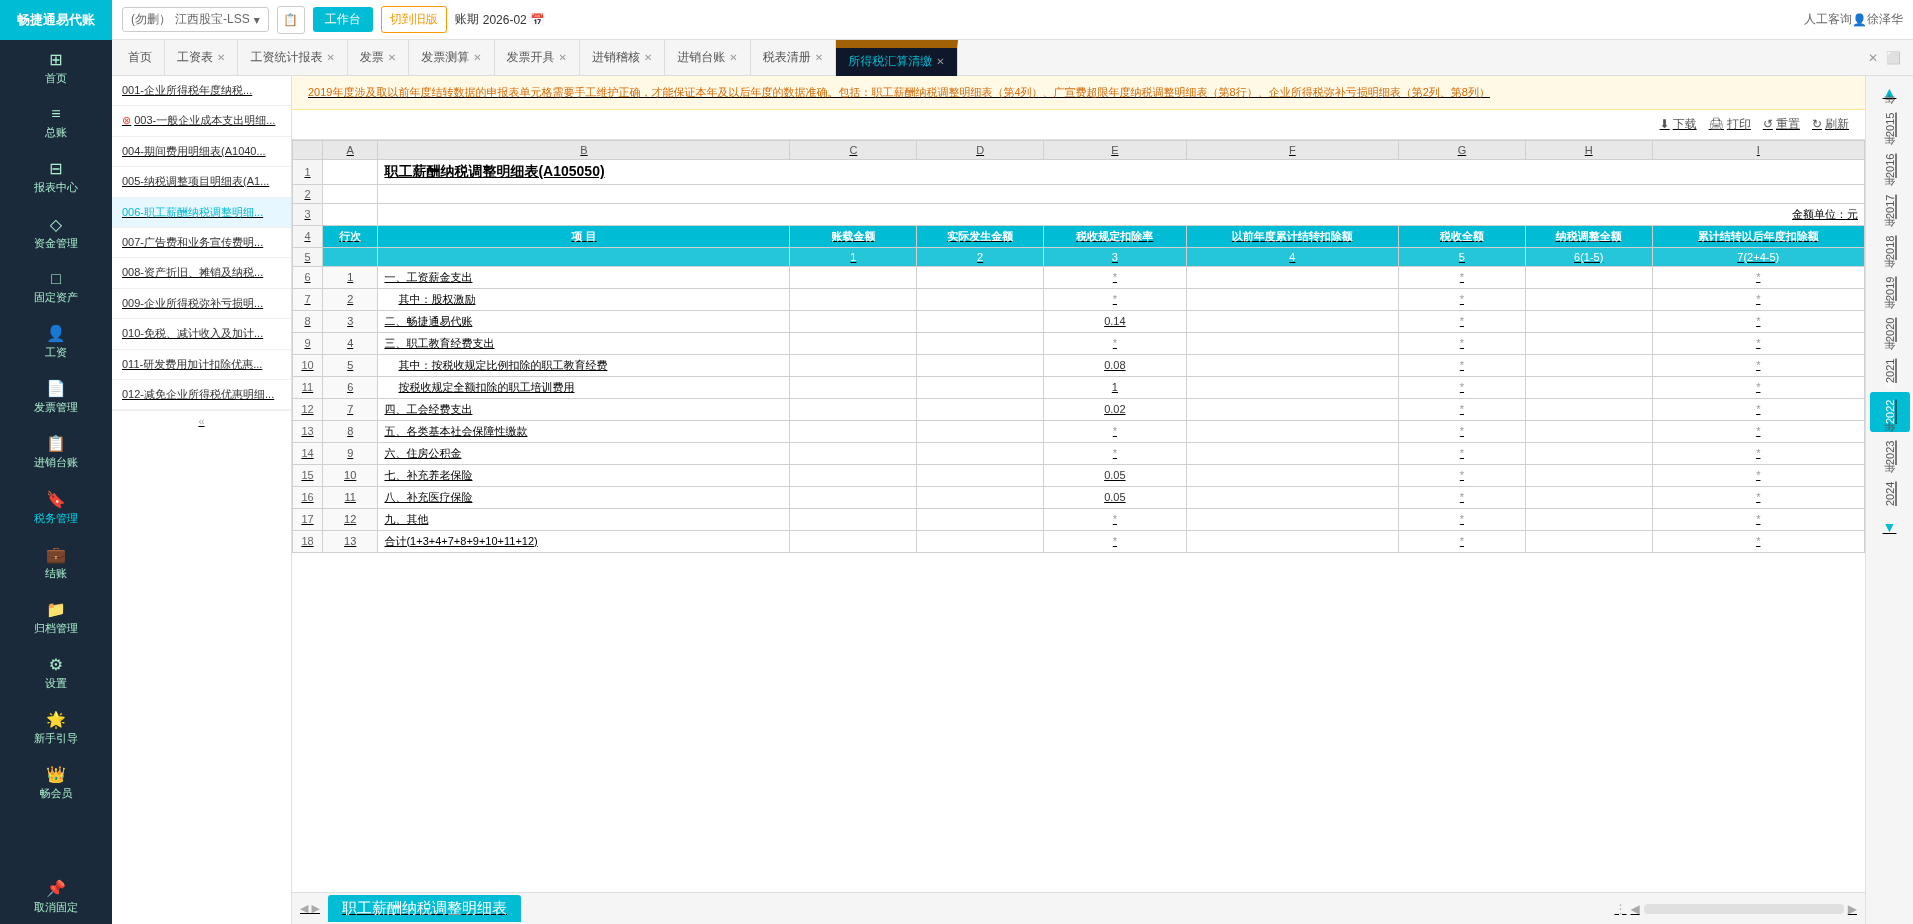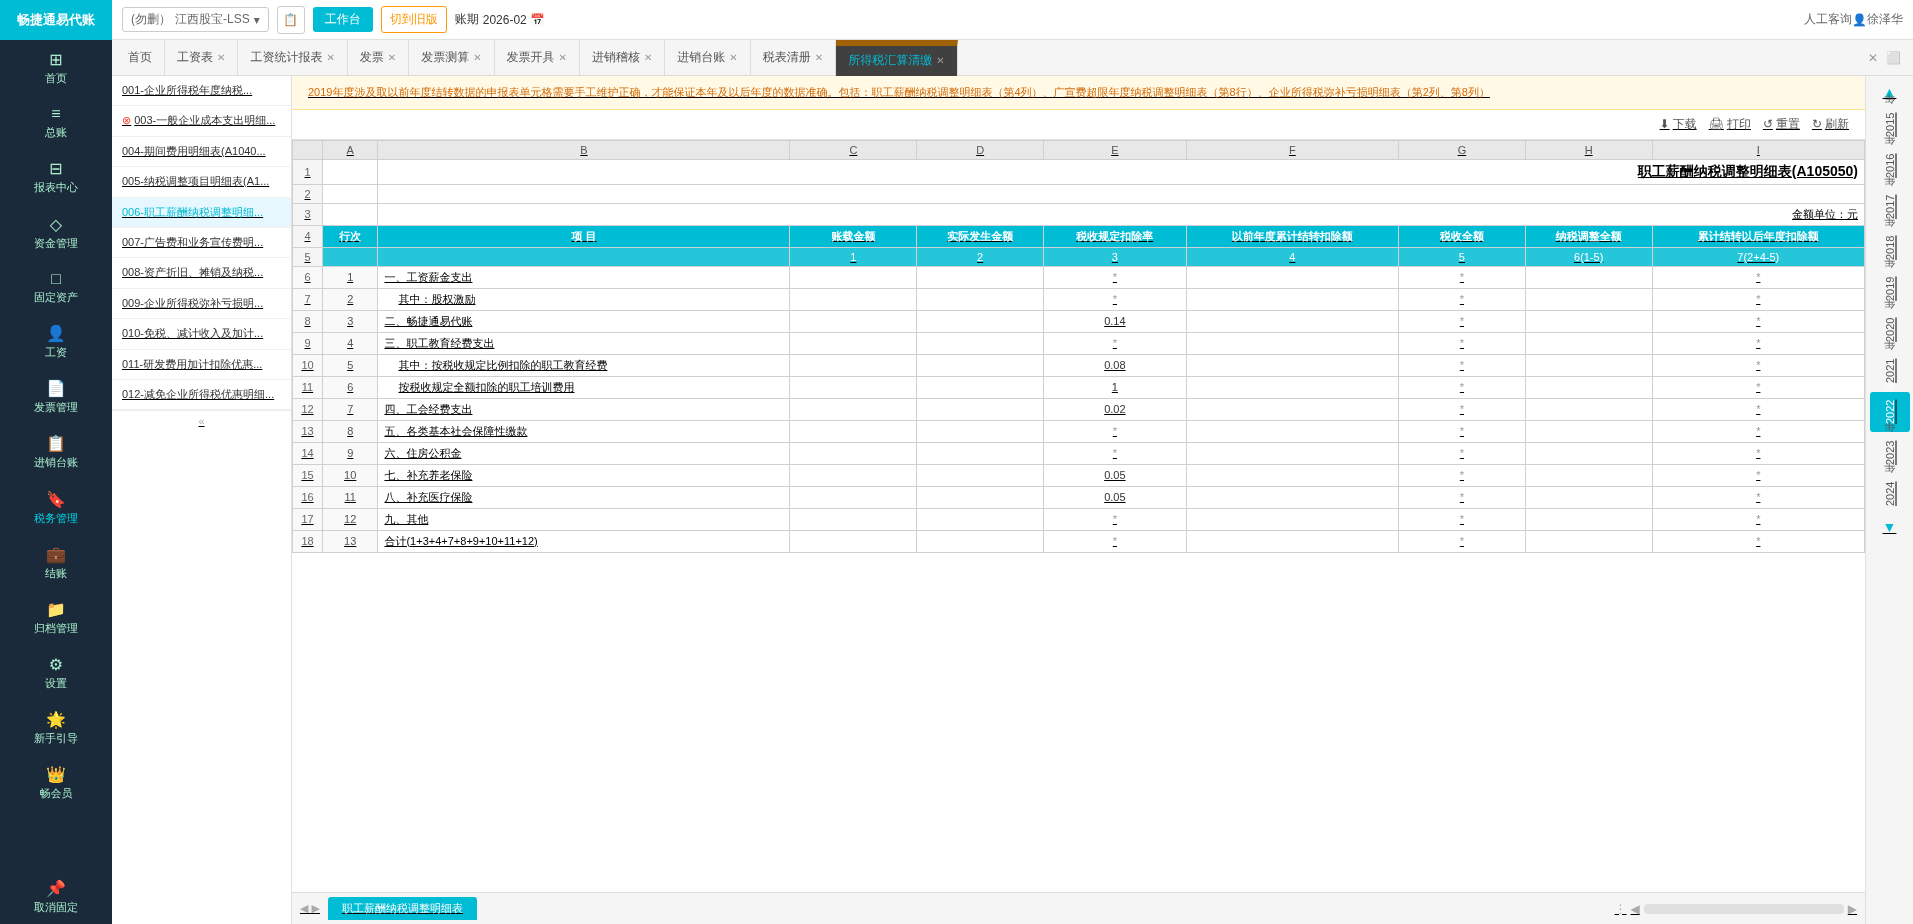--- a/index.html
+++ b/index.html
@@ -22,21 +22,21 @@
     .topbar-company { display: flex; align-items: center; gap: 4px; color: #666; font-size: 12px; border: 1px solid #ccc; border-radius: 3px; padding: 3px 8px; cursor: pointer; }
     .topbar-icon-btn { width: 28px; height: 28px; border: 1px solid #ccc; border-radius: 3px; display: flex; align-items: center; justify-content: center; cursor: pointer; background: #fff; }
     .topbar-workspace { background: #00bcd4; color: white; border: none; border-radius: 3px; padding: 4px 12px; cursor: pointer; font-size: 12px; }
     .topbar-switch { border: 1px solid #ff9800; color: #ff9800; border-radius: 3px; padding: 4px 8px; cursor: pointer; background: #fff; font-size: 12px; }
     .topbar-period { display: flex; align-items: center; gap: 4px; color: #333; font-size: 12px; }
     .topbar-right { margin-left: auto; display: flex; align-items: center; gap: 0; color: #666; font-size: 12px; cursor: pointer; }
 
     
     .tabbar { height: 36px; background: #f5f5f5; display: flex; align-items: center; border-bottom: 1px solid #ddd; flex-shrink: 0; padding: 0 4px; }
     .tab { display: flex; align-items: center; gap: 4px; padding: 0 12px; height: 36px; cursor: pointer; color: #555; font-size: 12px; border-right: 1px solid #ddd; white-space: nowrap; }
-    .tab.active { background: #404040; color: #00bcd4; border-top: 6px solid #a16207; }
+    .tab.active { background: #0f172a; color: #00bcd4; border-top: 8px solid #a16207; }
     .tab .close-btn { color: #999; font-size: 10px; cursor: pointer; }
     .tab-actions { margin-left: auto; display: flex; align-items: center; gap: 4px; padding: 0 8px; }
 
     
     .content { flex: 1; display: flex; overflow: hidden; text-decoration: underline; }
 
     
     .left-panel { width: 180px; background: #fff; border-right: 1px solid #e0e0e0; overflow-y: auto; flex-shrink: 0; }
     .left-panel-item { padding: 7px 10px; cursor: pointer; color: #333; font-size: 11px; border-bottom: 1px solid #f0f0f0; line-height: 1.4; }
     .left-panel-item.active { background: #e6f7ff; color: #00bcd4; }
@@ -65,21 +65,21 @@
     .data-row .seq-col { text-align: center; color: #555; }
 
     
     .year-panel { width: 48px; background: #f5f5f5; border-left: 1px solid #e0e0e0; display: flex; flex-direction: column; align-items: center; padding: 4px 0; overflow: hidden; flex-shrink: 0; }
     .year-item { width: 40px; height: 40px; display: flex; align-items: center; justify-content: center; font-size: 11px; color: #555; cursor: pointer; border-radius: 3px; writing-mode: vertical-rl; transform: rotate(180deg); margin: 1px 0; }
     .year-item.active { background: #00bcd4; color: white; }
     .year-nav { width: 36px; height: 24px; display: flex; align-items: center; justify-content: center; cursor: pointer; color: #00bcd4; font-size: 14px; }
 
     
     .bottom-bar { height: 32px; background: #f5f5f5; border-top: 1px solid #ddd; display: flex; align-items: center; padding: 0 8px; flex-shrink: 0; }
-    .sheet-tab { padding: 4px 14px; background: #00bcd4; color: white; font-size: 11px; border-radius: 3px 3px 0 0; cursor: pointer; }
+    .sheet-tab { padding: 4px 14px; background: #00bcd4; color: white; font-size: 15px; border-radius: 3px 3px 0 0; cursor: pointer; }
 
     
     ::-webkit-scrollbar { width: 6px; height: 6px; }
     ::-webkit-scrollbar-thumb { background: #ccc; border-radius: 3px; }
   </style>
 </head>
 <body>
 
 <div class="sidebar">
   <div class="sidebar-logo">
@@ -279,21 +279,21 @@
               <th class="col-header">F</th>
               <th class="col-header">G</th>
               <th class="col-header">H</th>
               <th class="col-header">I</th>
             </tr>
           </thead>
           <tbody id="spreadsheet-body">
               <tr>
                 <td class="row-num">1</td>
   <td></td>
-  <td class="title-row" colspan="8" style="text-align:right;font-size:14px;font-weight:bold;">职工薪酬纳税调整明细表(A105050)</td>
+  <td class="title-row" colspan="8" style="text-align:left;font-size:14px;font-weight:bold;">职工薪酬纳税调整明细表(A105050)</td>
               </tr>
               <tr>
                 <td class="row-num">2</td>
                 <td></td>
                 <td colspan="8"></td>
               </tr>
               <tr>
                 <td class="row-num">3</td>
                 <td></td>
   <td colspan="8" style="text-align:right;font-size:11px;">金额单位：元</td>

